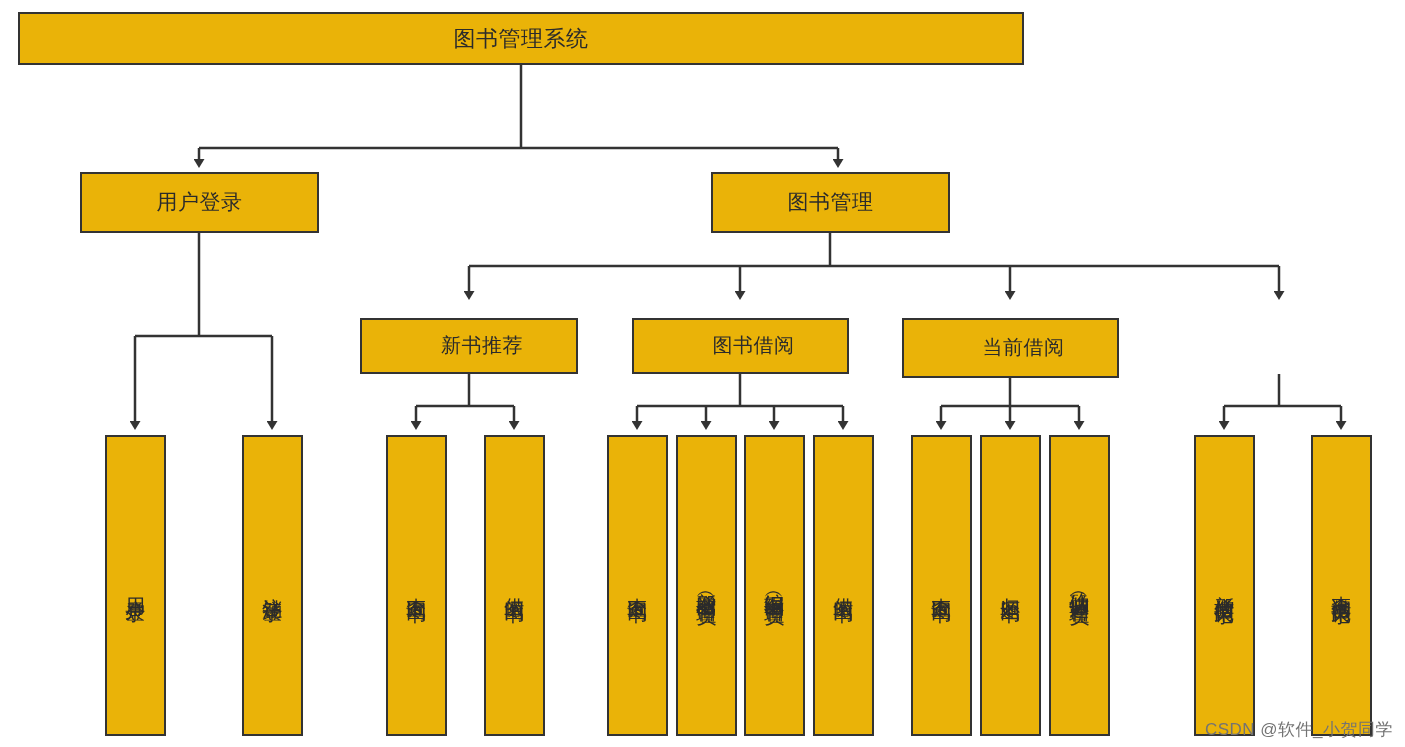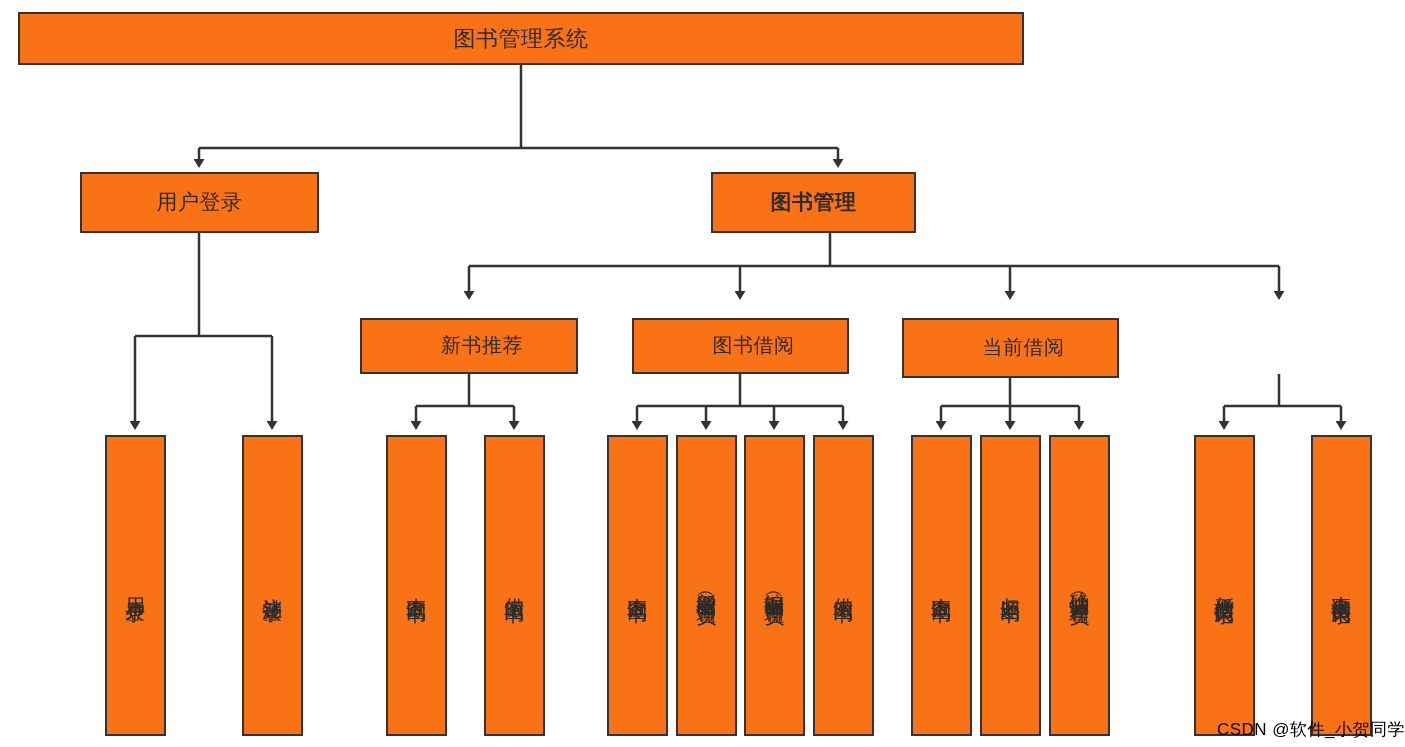--- a/index.html
+++ b/index.html
@@ -22,21 +22,21 @@
     left: 0;
     top: 0;
     width: 1405px;
     height: 747px;
     pointer-events: none;
   }
   .node {
     position: absolute;
     box-sizing: border-box;
     border: 2px solid #333333;
-    background: #f97316;
+    background: #eab308;
     display: flex;
     align-items: center;
     justify-content: center;
     color: #2b2b2b;
   }
   .node .label {
     display: block;
     text-align: center;
     line-height: 1.18;
     letter-spacing: 0.5px;
@@ -56,24 +56,24 @@
   }
   .node.leaf .label {
     writing-mode: vertical-rl;
     text-orientation: upright;
     line-height: 1.22;
     letter-spacing: 2px;
     white-space: nowrap;
   }
   .watermark {
     position: absolute;
-    right: 0;
+    right: 12px;
     bottom: 6px;
     font-size: 17px;
-    color: #000000;
+    color: #737373;
     letter-spacing: 0.5px;
     user-select: none;
   }
 </style>
 </head>
 <body>
 
 <div id="canvas">
 
   <svg class="connectors" viewBox="0 0 1405 747">
@@ -126,21 +126,21 @@
     </g>
   </svg>
 
   <div class="node root" style="left:18px; top:12px; width:1006px; height:53px;">
     <span class="label">图书管理系统</span>
   </div>
 
   <div class="node level1" style="left:80px; top:172px; width:239px; height:61px;">
     <span class="label">用户登录</span>
   </div>
-  <div class="node level1" style="left:711px; top:172px; width:205px; height:61px;font-weight:bold;">
+  <div class="node level1" style="left:711px; top:172px; width:239px; height:61px;">
     <span class="label">图书管理</span>
   </div>
 
   <div class="node level2" style="left:360px; top:318px; width:218px; height:56px;">
     <span class="label">新书推荐</span>
   </div>
   <div class="node level2" style="left:632px; top:318px; width:217px; height:56px;align-items:center;">
     <span class="label">图书借阅</span>
   </div>
   <div class="node level2" style="left:902px; top:318px; width:217px; height:60px;">

